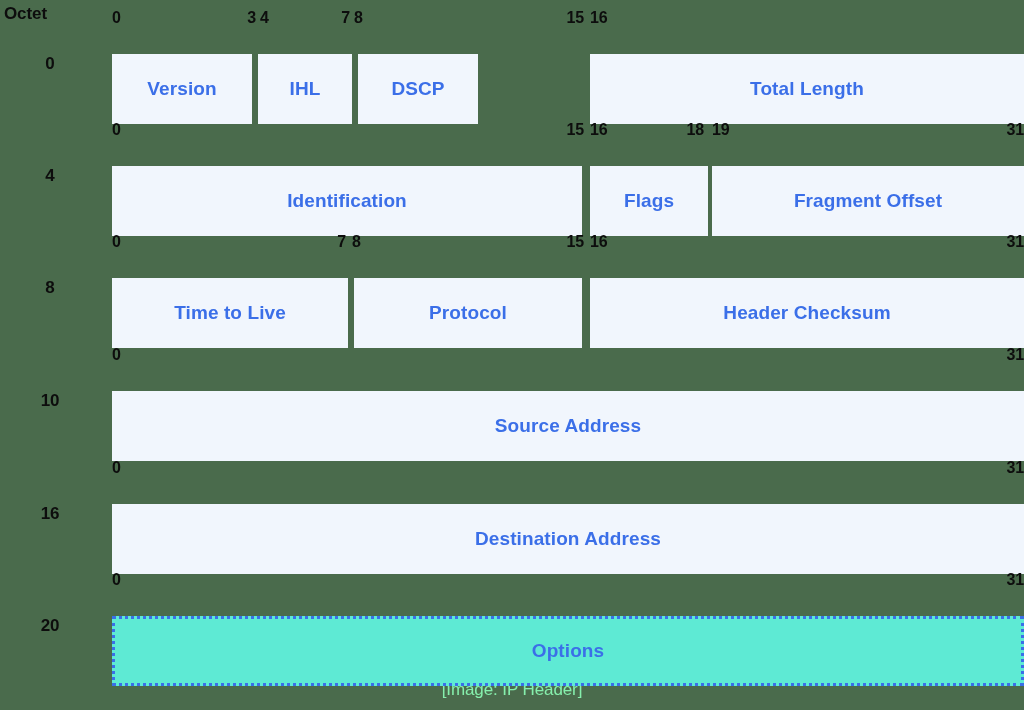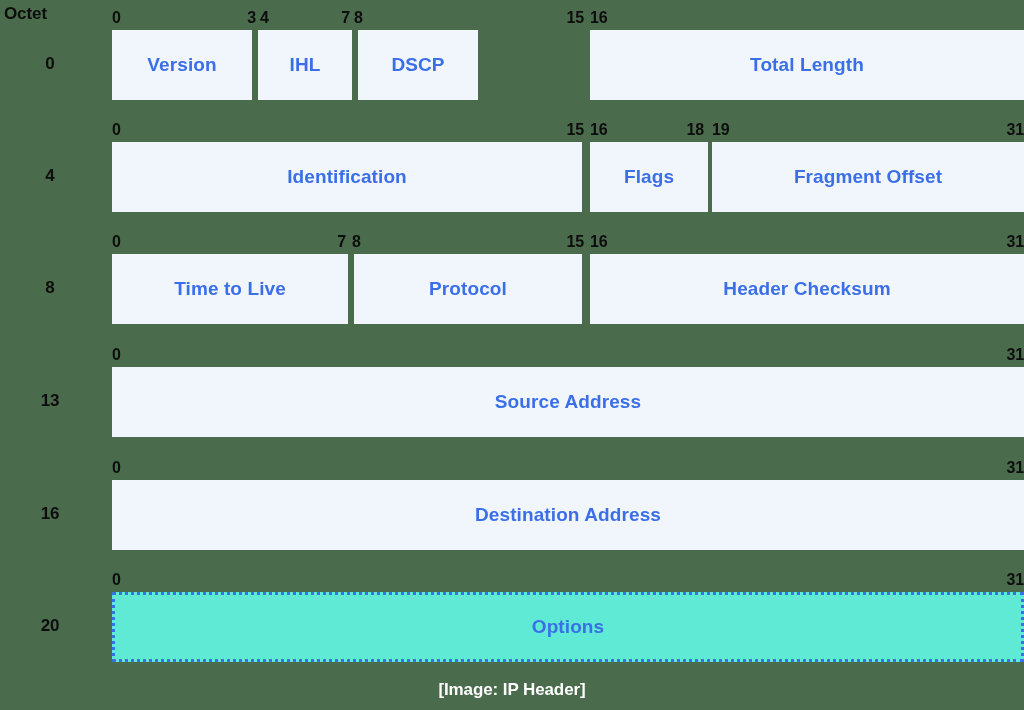--- a/index.html
+++ b/index.html
@@ -70,20 +70,21 @@
     white-space: nowrap;
     line-height: 20px;
     letter-spacing: -0.2px;
   }
   .tick.left  { text-align: left; }
   .tick.right { text-align: right; }
 
   .fields {
     position: relative;
     height: 62px;
+    margin-top: 24px;
   }
   .field {
     position: absolute;
     top: 0;
     height: 70px;
     background: #f1f6fd;
     display: flex;
     align-items: center;
     justify-content: center;
     color: #3b6fe8;
@@ -97,36 +98,36 @@
   }
 
   
   .caption {
     position: absolute;
     left: 0;
     width: 1024px;
     top: 680px;
     text-align: center;
     font-size: 17px;
-    font-weight: 700;
-    color: #ffffff;
+    font-weight: 400;
+    color: #86efac;
     letter-spacing: -0.1px;
   }
 </style>
 </head>
 <body>
 
 <div id="diagram-root">
 
   <div class="octet-col">
     <div class="octet-header">Octet</div>
   <div class="octet-label" style="top: 54px;">0</div>
       <div class="octet-label" style="top: 166px;">4</div>
       <div class="octet-label" style="top: 278px;">8</div>
-      <div class="octet-label" style="top: 391px;">13</div>
+      <div class="octet-label" style="top: 391px;">10</div>
       <div class="octet-label" style="top: 504px;">16</div>
       <div class="octet-label" style="top: 616px;">20</div>
     </div>
 
   <div class="caption">[Image: IP Header]</div>
 
 <div class="row" style="top: 8px;">
       <div class="ticks">
         <div class="tick left" style="left: 0px;">0</div>
         <div class="tick right" style="left: 0px; width: 144px;">3</div>

